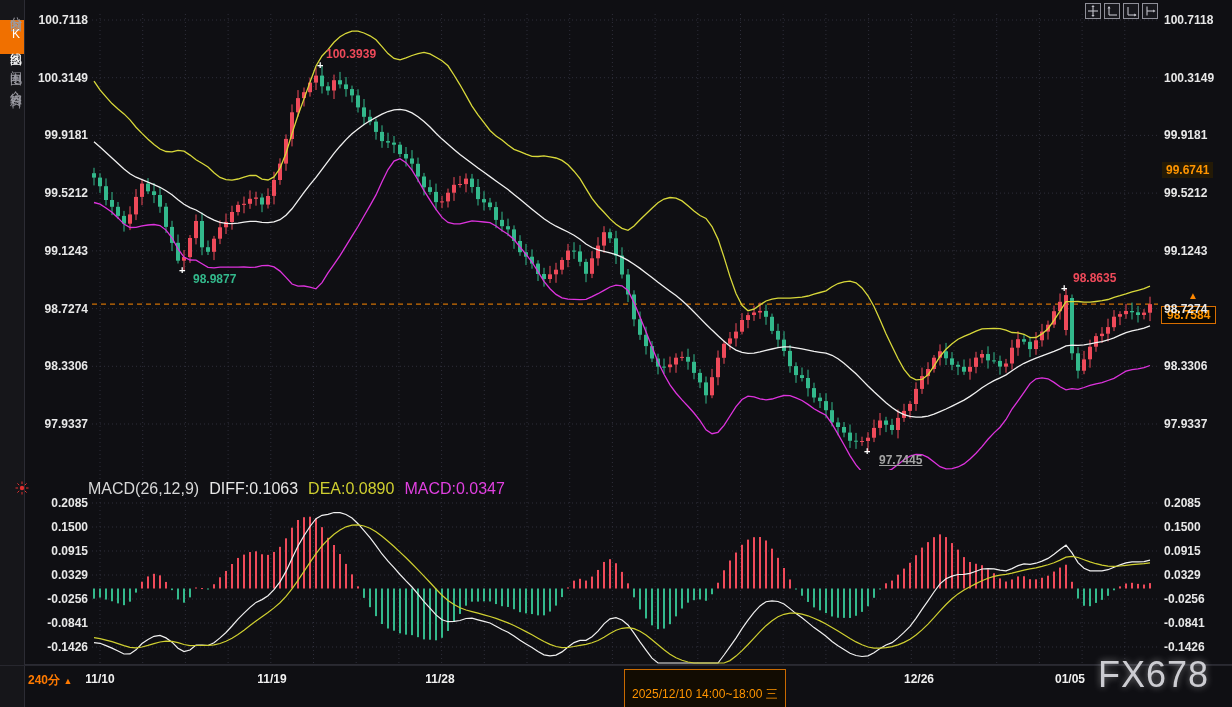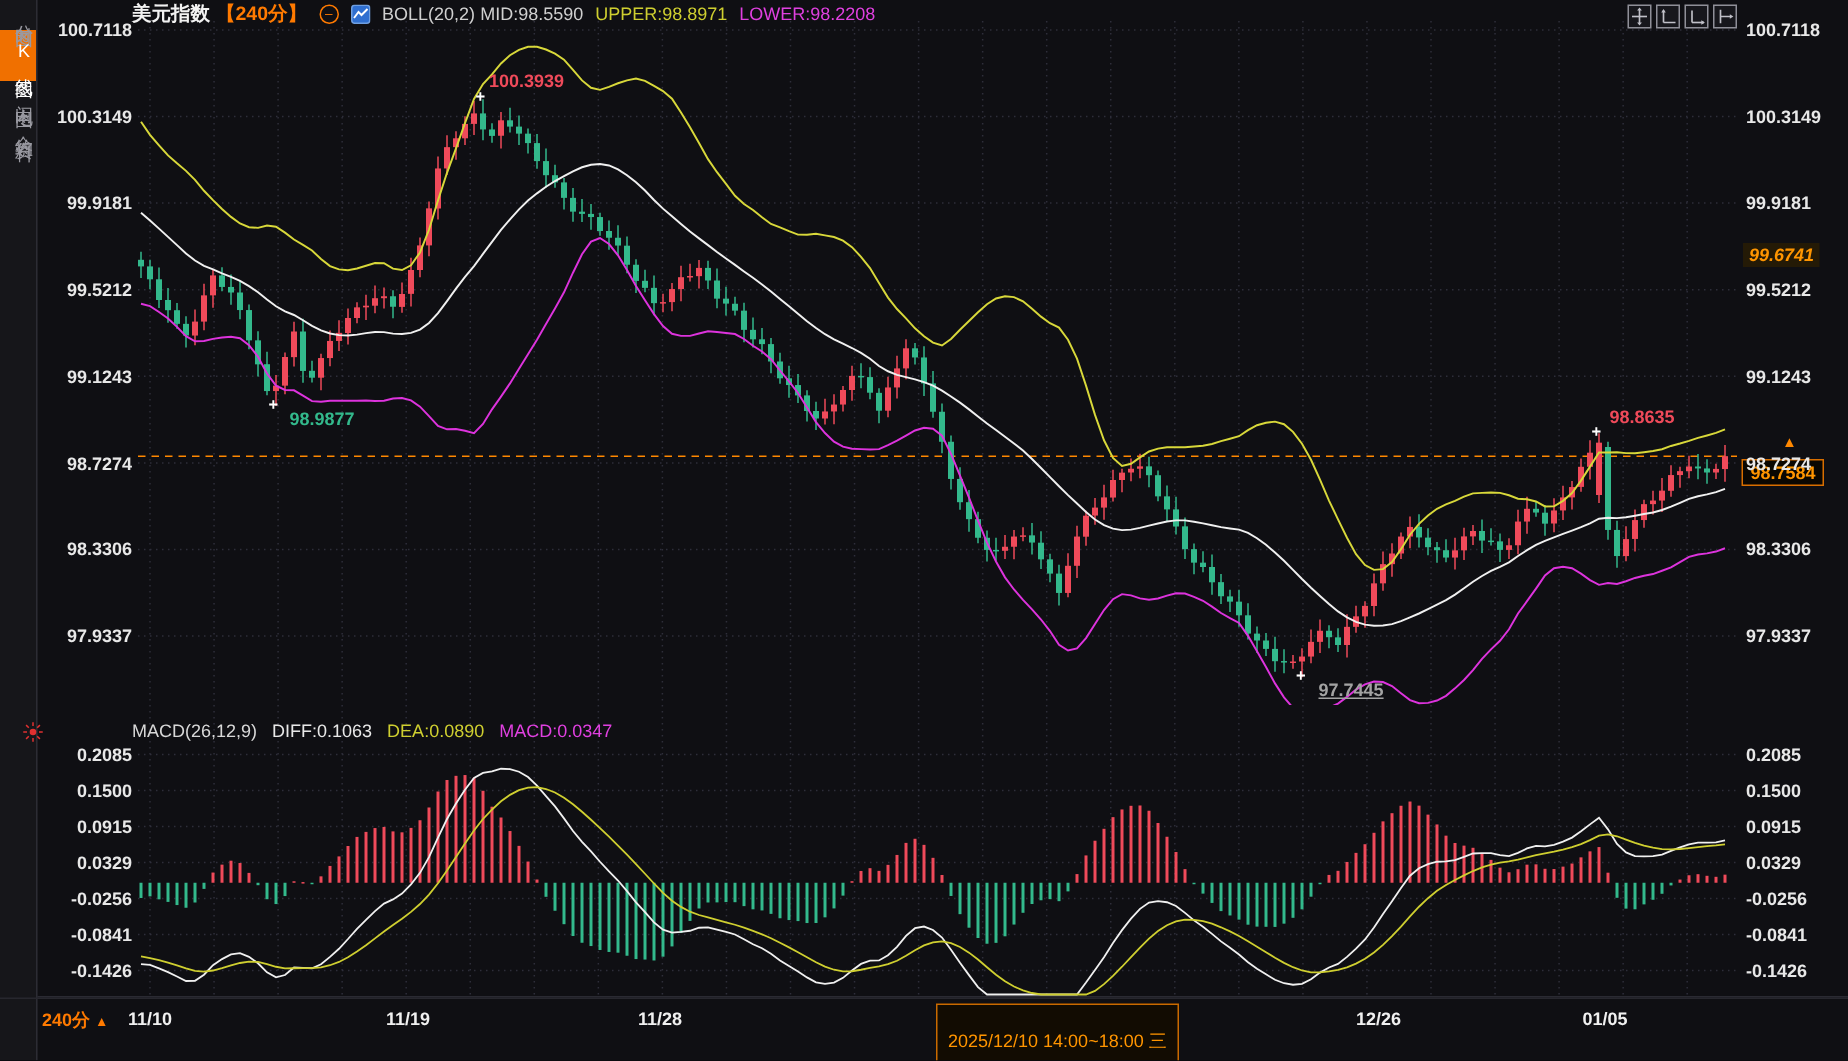--- a/index.html
+++ b/index.html
@@ -29,21 +29,21 @@
   .axis-right{left:1164px;text-align:left;}
   .ref-price{position:absolute;left:1162px;padding:1px 4px;background:#241a06;color:#ff9500;
              font-size:12px;font-weight:bold;}
   .cur-price{position:absolute;left:1161px;padding:1px 5px;background:#0a0702;border:1px solid #d86e00;
              color:#ff9500;font-size:12px;font-weight:bold;}
   .cur-arrow{position:absolute;color:#ff8800;font-size:10px;line-height:10px;}
   
   .anno{position:absolute;font-size:12px;font-weight:bold;white-space:nowrap;}
   .cross{position:absolute;color:#ffffff;font-size:11px;font-weight:bold;line-height:11px;}
   
-  #macdhdr{left:88px;top:480px;display:flex;gap:10px;font-size:12px;white-space:nowrap;}
+  #macdhdr{left:88px;top:480px;display:flex;gap:10px;font-size:16px;white-space:nowrap;}
   .macd-name{color:#d8d8d8;}
   .macd-diff{color:#e8e8e8;}
   .macd-dea{color:#cfcf30;}
   .macd-macd{color:#e040e0;}
   
   #daterow{left:0;top:665px;width:1232px;height:25px;border-top:1px solid #27272e;}
   #period{left:28px;top:672px;color:#ff7a00;font-weight:bold;font-size:12px;}
   .date-label{position:absolute;top:672px;transform:translateX(-50%);font-size:12px;font-weight:bold;color:#f0f0f0;}
   #seltime{left:624px;top:669px;padding:16px 7px;border:1px solid #c96a00;background:#120c02;
            color:#ff9500;font-size:12px;}
@@ -660,34 +660,20 @@
       </g>
     </svg>
 
   <div id="sidebar" class="abs">
       <div class="side-item">分时图</div>
       <div class="side-item active">K线图</div>
       <div class="side-item">闪电图</div>
       <div class="side-item">合约资料</div>
     </div>
 
-  <div id="hdr" class="abs">
-    <span class="hdr-symbol">美元指数</span>
-    <span class="hdr-period" style="margin-left:-4px;">【240分】</span>
-    <span class="circ-icon">–</span>
-    <span style="line-height:0;">
-      <svg width="13" height="13" viewBox="0 0 13 13">
-          <rect x="0.5" y="0.5" width="12" height="12" rx="2" fill="#2f6fd0" stroke="#6f9fe0"></rect>
-          <polyline points="2,9 5,5 7,7 11,3" fill="none" stroke="#ffffff" stroke-width="1.3"></polyline>
-        </svg>
-    </span>
-    <span class="hdr-mid"><span>BOLL(20,2)</span> <span>MID:98.5590</span></span>
-    <span class="hdr-upper">UPPER:98.8971</span>
-    <span class="hdr-lower">LOWER:98.2208</span>
-  </div>
 
   <div id="topbtns" class="abs">
       <span class="tbtn">
         <svg width="14" height="14" viewBox="0 0 14 14">
           <g stroke="#c0c0c8" stroke-width="1.1">
             <line x1="7" y1="2" x2="7" y2="12"></line>
             <line x1="2" y1="7" x2="12" y2="7"></line>
             <path d="M7 1l1.6 2h-3.2z" fill="#c0c0c8" stroke="none"></path>
             <path d="M7 13l1.6-2h-3.2z" fill="#c0c0c8" stroke="none"></path>
           </g>
@@ -738,29 +724,30 @@
         <line x1="0.5" y1="7" x2="3" y2="7"></line>
           <line x1="11" y1="7" x2="13.5" y2="7"></line>
         <line x1="2.4" y1="2.4" x2="4.2" y2="4.2"></line>
           <line x1="9.8" y1="9.8" x2="11.6" y2="11.6"></line>
         <line x1="11.6" y1="2.4" x2="9.8" y2="4.2"></line>
           <line x1="4.2" y1="9.8" x2="2.4" y2="11.6"></line>
       </g>
     </svg>
   </span>
 
-  <div class="ref-price" id="refprice" style="top: 161.906px; font-style: italic;">99.6741</div>
+  <div class="ref-price" id="refprice" style="top: 161.906px;">99.6741</div>
   <div class="cur-price" id="curprice" style="top: 306.07px;">98.7584</div>
   <div class="cur-arrow" id="curarrow" style="left: 1188px; top: 291.07px;">▲</div>
 
   <div id="daterow" class="abs"></div>
   <div id="period" class="abs">
     <span>240分</span> <span style="font-size:9px;">▲</span>
   </div>
   <div id="seltime" class="abs">2025/12/10 14:00~18:00 三</div>
+  <div id="watermark" class="abs">FX678</div>
 
 
 <div class="axis-label axis-left" style="top: 13px;">100.7118</div>
     <div class="axis-label axis-right" style="top: 13px;">100.7118</div>
     <div class="axis-label axis-left" style="top: 70.7184px;">100.3149</div>
     <div class="axis-label axis-right" style="top: 70.7184px;">100.3149</div>
     <div class="axis-label axis-left" style="top: 128.422px;">99.9181</div>
     <div class="axis-label axis-right" style="top: 128.422px;">99.9181</div>
     <div class="axis-label axis-left" style="top: 186.141px;">99.5212</div>
     <div class="axis-label axis-right" style="top: 186.141px;">99.5212</div>

